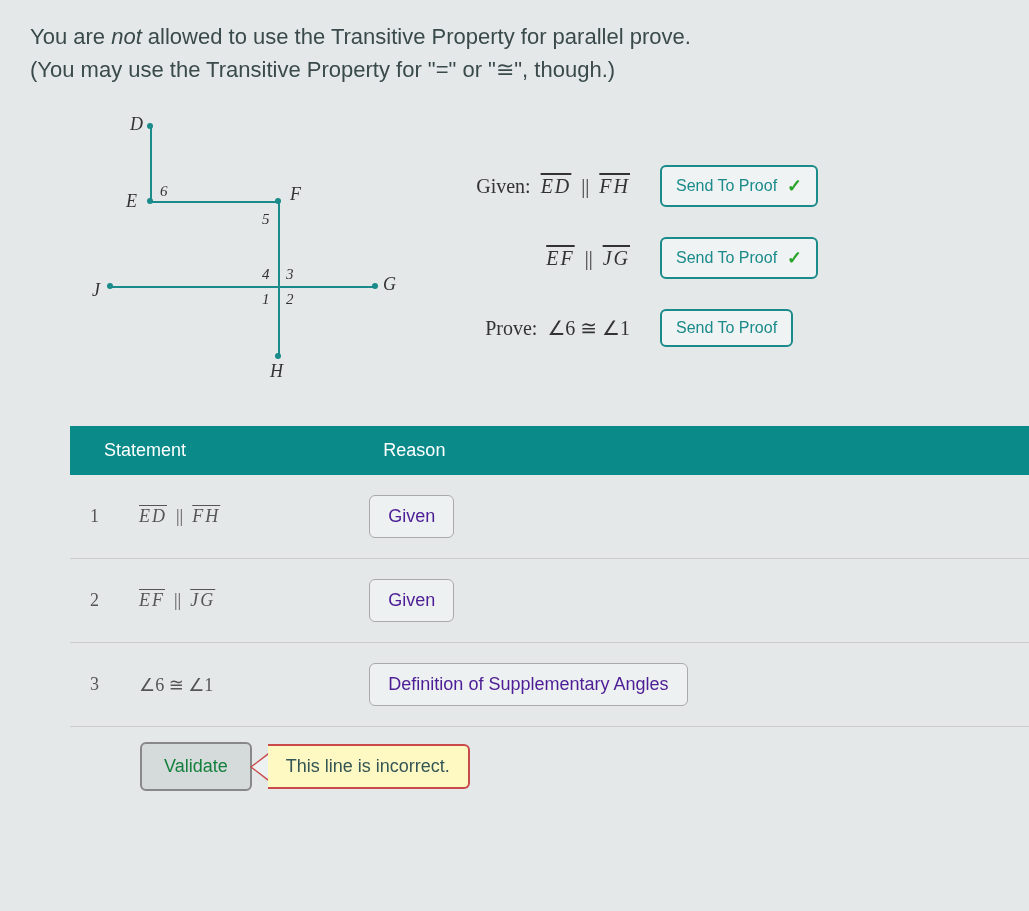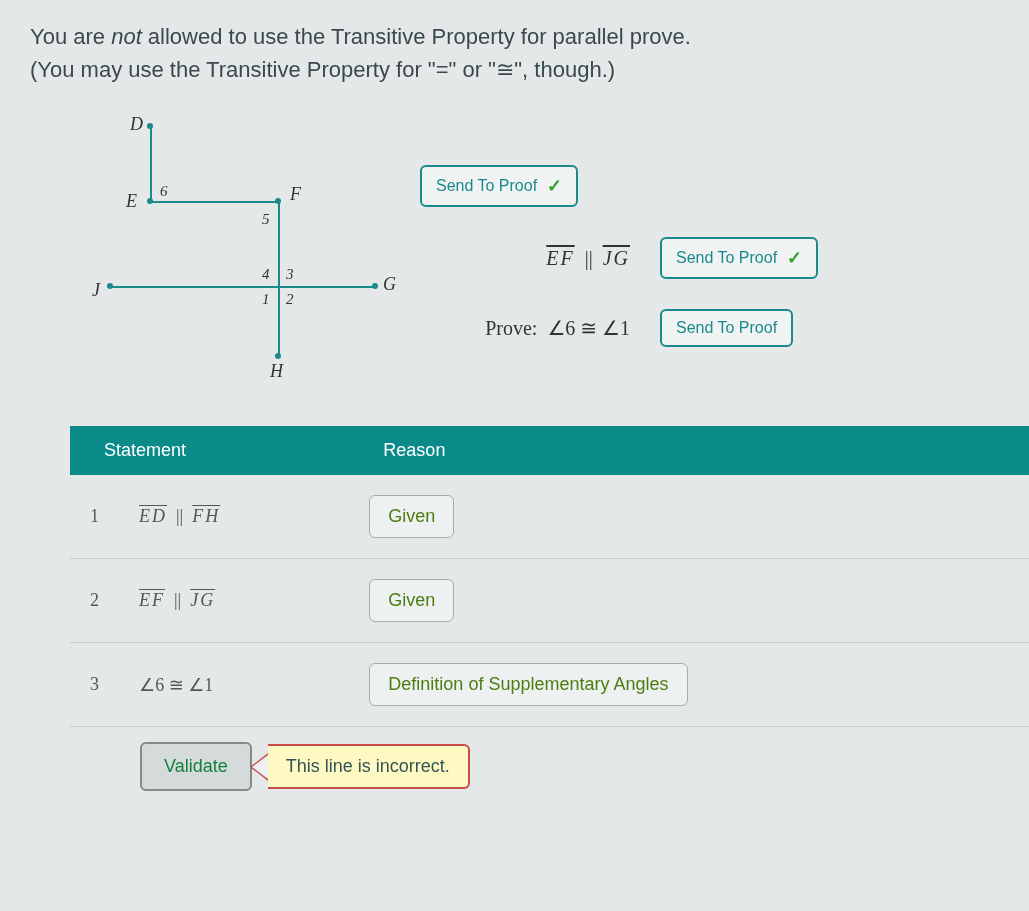--- a/index.html
+++ b/index.html
@@ -123,21 +123,21 @@
   color: #555;
 }
 .reason-pill {
   display: inline-block;
   background: #eef1f1;
   border: 1px solid #aaa;
   border-radius: 6px;
   padding: 10px 18px;
   font-family: -apple-system, sans-serif;
   font-size: 18px;
-  color: #4d7c0f;
+  color: #4c1d95;
 }
 
 .validate-row {
   display: flex;
   align-items: center;
   gap: 0;
   margin-top: 15px;
   margin-left: 110px;
 }
 .validate-btn {
@@ -217,20 +217,26 @@
     <span class="angle-num" style="left:70px; top:67px;">6</span>
     <span class="angle-num" style="left:172px; top:95px;">5</span>
     <span class="angle-num" style="left:172px; top:150px;">4</span>
     <span class="angle-num" style="left:196px; top:150px;">3</span>
     <span class="angle-num" style="left:172px; top:175px;">1</span>
     <span class="angle-num" style="left:196px; top:175px;">2</span>
   </div>
 
   <div class="givens">
     <div class="given-row">
+      <div class="given-text">
+        <span>Given:</span>&nbsp;
+        <span class="overline">ED</span>
+        &nbsp;||&nbsp;
+        <span class="overline">FH</span>
+      </div>
       <button class="send-btn">
         <span>Send To Proof</span>
         <span class="checkmark">✓</span>
       </button>
     </div>
     <div class="given-row">
       <div class="given-text">
         <span class="overline">EF</span>
         &nbsp;||&nbsp;
         <span class="overline">JG</span>

